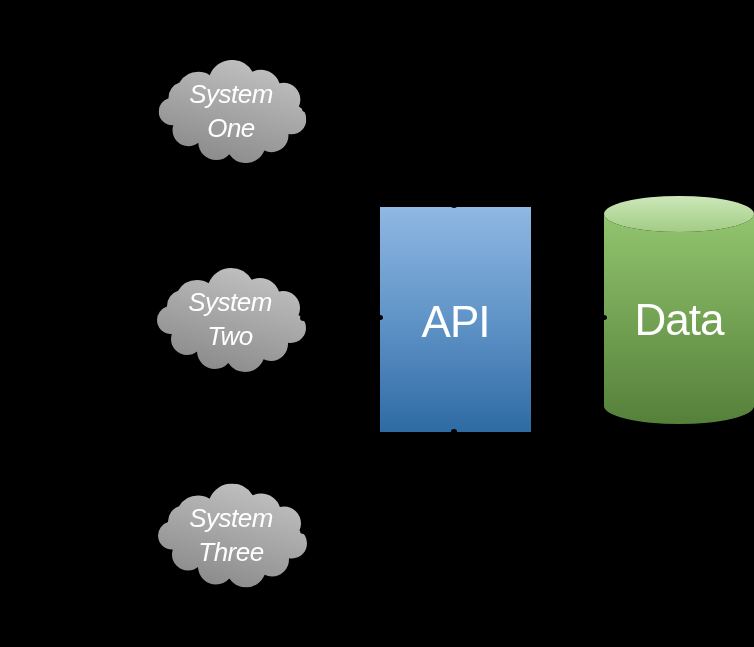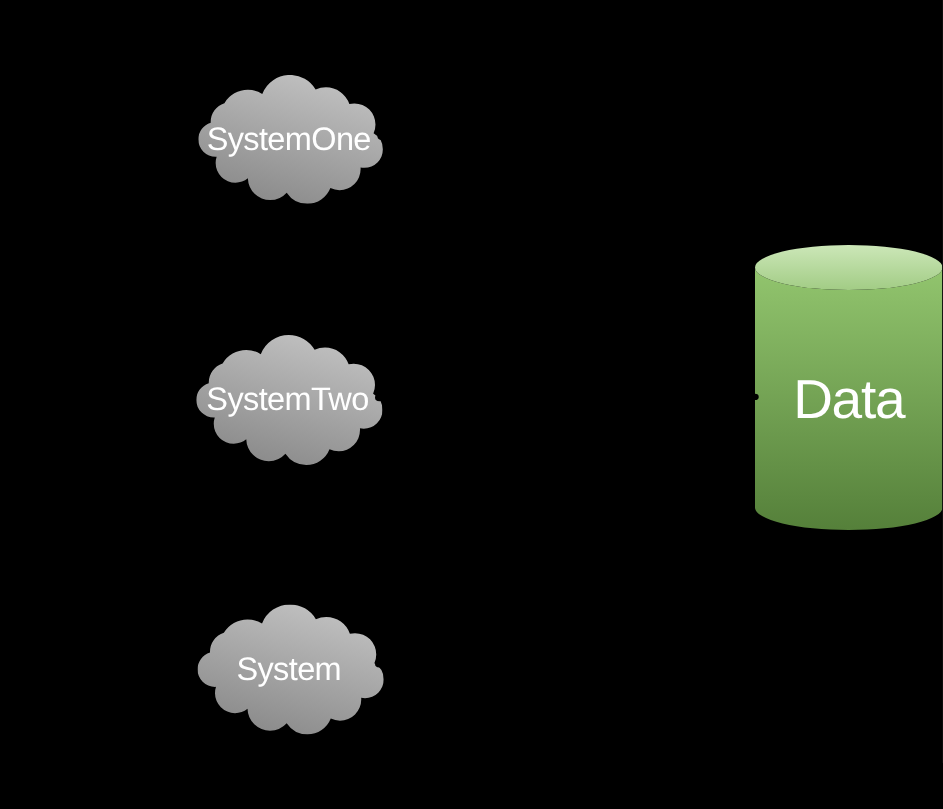--- a/index.html
+++ b/index.html
@@ -27,28 +27,29 @@
     background:var(--background);
     overflow:hidden;
   }
   .node{position:absolute;}
   .cloud{width:154px;}
   .cloud svg{display:block;width:100%;height:100%;}
   .cloud-label{
     position:absolute;
     inset:0;
     display:flex;
-    flex-direction:row;
+    flex-direction:column;
     align-items:center;
     justify-content:center;
     color:var(--label);
     font-size:26px;
     line-height:34px;
     letter-spacing:-0.5px;
     text-align:center;
+    font-style:italic;
   }
   .api-box{
     left:380px;top:207px;width:151px;height:225px;
     background:linear-gradient(to bottom, var(--api-top) 0%, var(--api-mid) 52%, var(--api-bottom) 100%);
     display:flex;align-items:center;justify-content:center;
   }
   .api-box .big-label{padding-top:5px;}
   .big-label{
     color:var(--label);
     font-size:44px;
@@ -168,23 +169,27 @@
           <circle cx="30" cy="44" r="16"></circle>
             <circle cx="78" cy="60" r="34"></circle>
           <circle cx="108" cy="60" r="26"></circle>
             <circle cx="48" cy="60" r="24"></circle>
         </clipPath>
       </defs>
       <rect x="0" y="0" width="154" height="114" fill="url(#cg3)" clip-path="url(#cc3)"></rect>
     </svg>
     <div class="cloud-label">
       <span>System</span>
-    </div>
-  </div>
-
+      <span>Three</span>
+    </div>
+  </div>
+
+  <div class="node api-box">
+    <span class="big-label">API</span>
+  </div>
 
   <div class="node cylinder">
     <svg viewBox="0 0 150 228">
       <defs>
         <linearGradient id="dbody" x1="0" y1="0" x2="0" y2="1">
           <stop offset="0" class="stop-data-body-top"></stop>
           <stop offset="1" class="stop-data-body-bottom"></stop>
         </linearGradient>
         <linearGradient id="dtop" x1="0" y1="0" x2="0" y2="1">
           <stop offset="0" class="stop-data-top-light"></stop>

